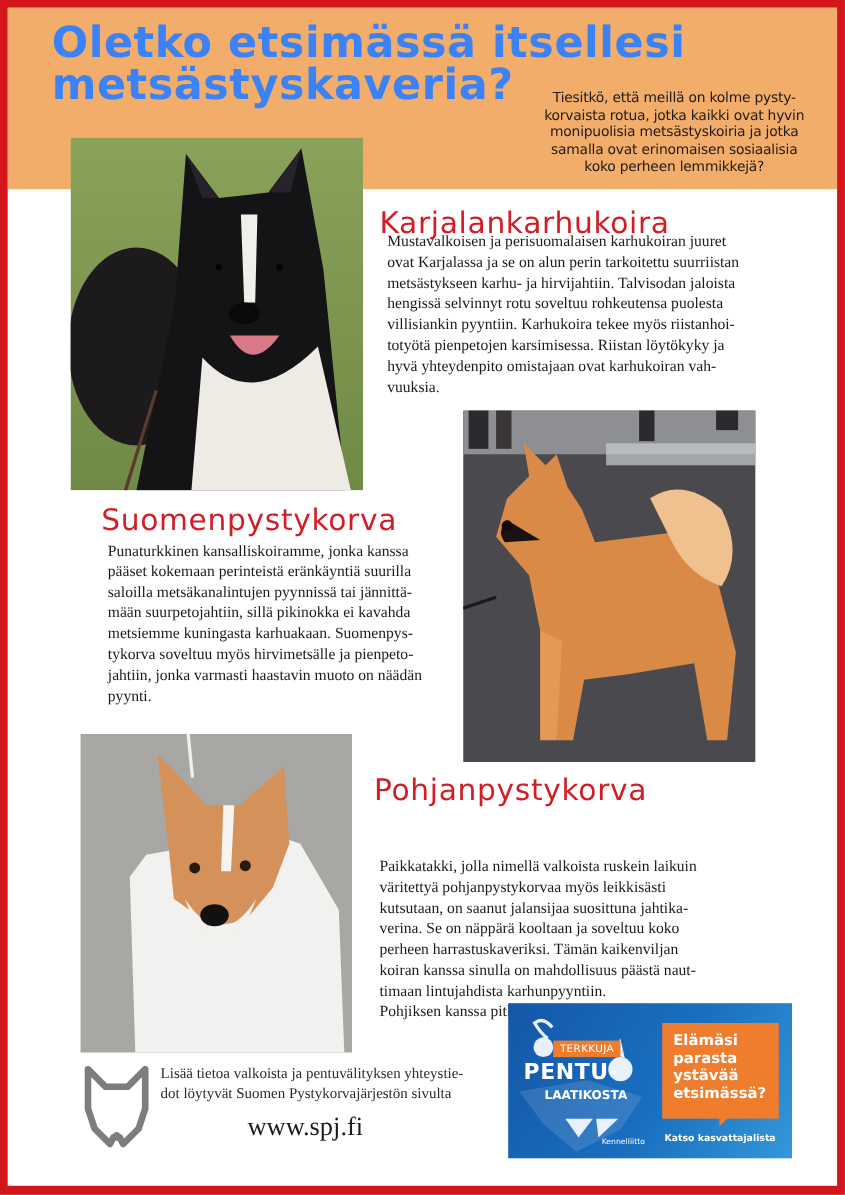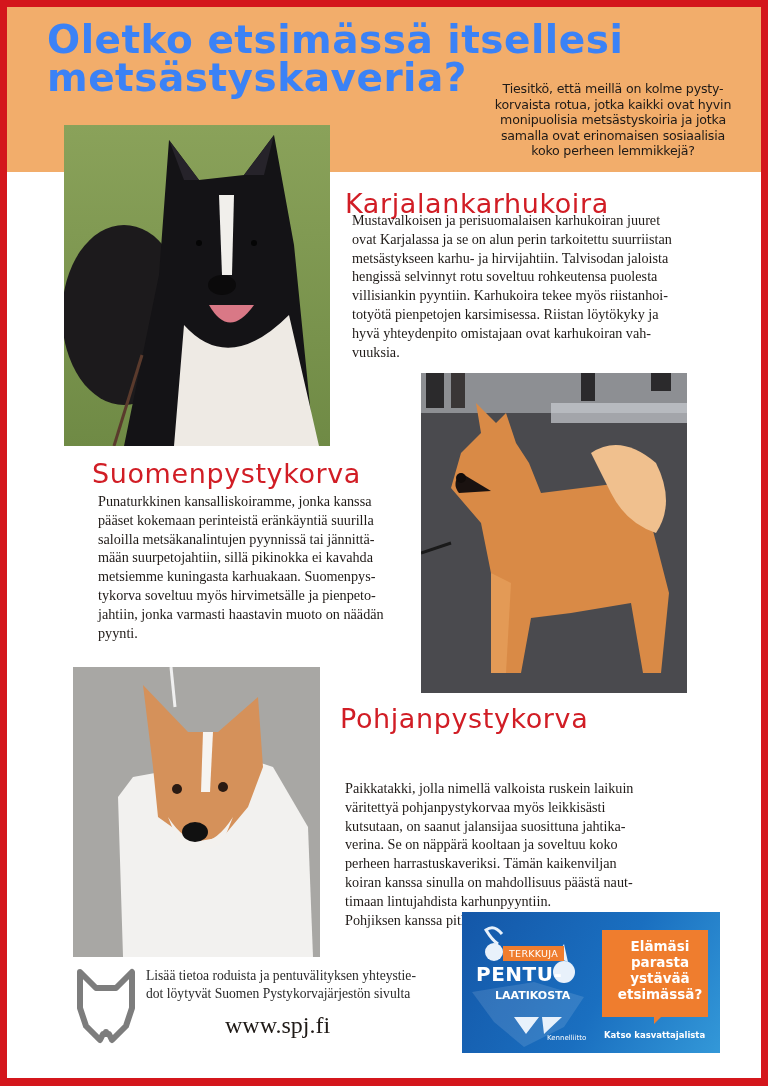--- a/index.html
+++ b/index.html
@@ -79,21 +79,21 @@
       font-family: "DejaVu Sans", sans-serif; font-weight: bold; font-size: 11px;
     }
     .ad-kennel {
       position: absolute; left: 85px; top: 122px; color: #fff;
       font-family: "DejaVu Sans", sans-serif; font-size: 7px;
     }
     .ad-bubble {
       position: absolute; left: 140px; top: 18px; width: 106px; height: 87px;
       background: #ef7d2e; padding: 8px 0 0 10px;
       font-family: "DejaVu Sans", sans-serif; font-weight: bold; font-size: 13.5px;
-      line-height: 16px; color: #fff; white-space: pre-line; text-align: center;
+      line-height: 16px; color: #fff; white-space: pre-line;
     }
     .ad-bubble-tail {
       position: absolute; left: 192px; top: 104px; width: 0; height: 0;
       border-left: 0 solid transparent; border-right: 8px solid transparent;
       border-top: 8px solid #ef7d2e;
     }
     .ad-cta {
       position: absolute; left: 142px; top: 118px; color: #fff;
       font-family: "DejaVu Sans", sans-serif; font-weight: bold; font-size: 8.5px;
       border-bottom: 1px solid #ef7d2e; padding-bottom: 14px;
@@ -195,21 +195,21 @@
 verina. Se on näppärä kooltaan ja soveltuu koko
 perheen harrastuskaveriksi. Tämän kaikenviljan
 koiran kanssa sinulla on mahdollisuus päästä naut-
 timaan lintujahdista karhunpyyntiin.
 Pohjiksen kanssa pitkä jahtikausi on taattu.</div>
 
   <svg class="fox-logo" viewBox="0 0 64 78">
     <path d="M6 6 L22 22 L42 22 L58 6 L58 42 L52 60 L38 74 L35 68 L29 68 L26 74 L12 60 L6 42 Z" fill="none" stroke="#7d7d7d" stroke-width="6" stroke-linejoin="round"></path>
     <circle cx="32" cy="66" r="3" fill="#7d7d7d"></circle>
   </svg>
-  <div class="footer-text">Lisää tietoa roduista ja pentuvälityksen yhteystie-
+  <div class="footer-text">Lisää tietoa valkoista ja pentuvälityksen yhteystie-
 dot löytyvät Suomen Pystykorvajärjestön sivulta</div>
   <div class="footer-url">www.spj.fi</div>
 
   <div class="ad-banner">
     <svg class="ad-logo-wrap" viewBox="0 0 130 130">
       <path d="M8 70 L70 60 L120 75 L100 105 L60 125 L30 100 Z" fill="#ffffff" opacity="0.12"></path>
       <path d="M50 95 L75 95 L62 112 Z M78 95 L98 95 L80 112 Z" fill="#e8f1fb"></path>
       <path d="M38 12 Q30 2 22 8 Q28 18 34 22" fill="none" stroke="#e8f1fb" stroke-width="3"></path>
       <circle cx="30" cy="30" r="9" fill="#e8f1fb"></circle>
       <path d="M92 35 L100 22 L104 40 Z" fill="#e8f1fb"></path>

